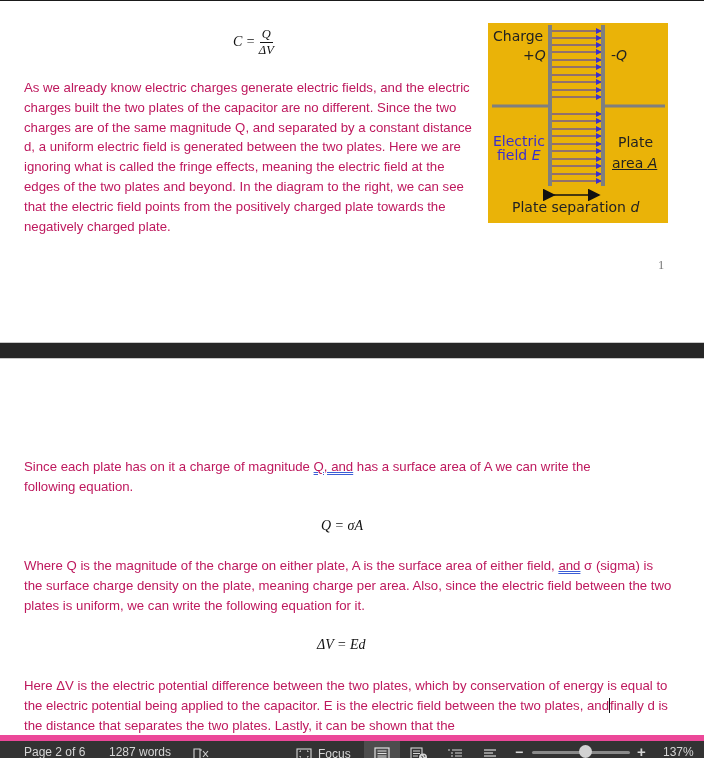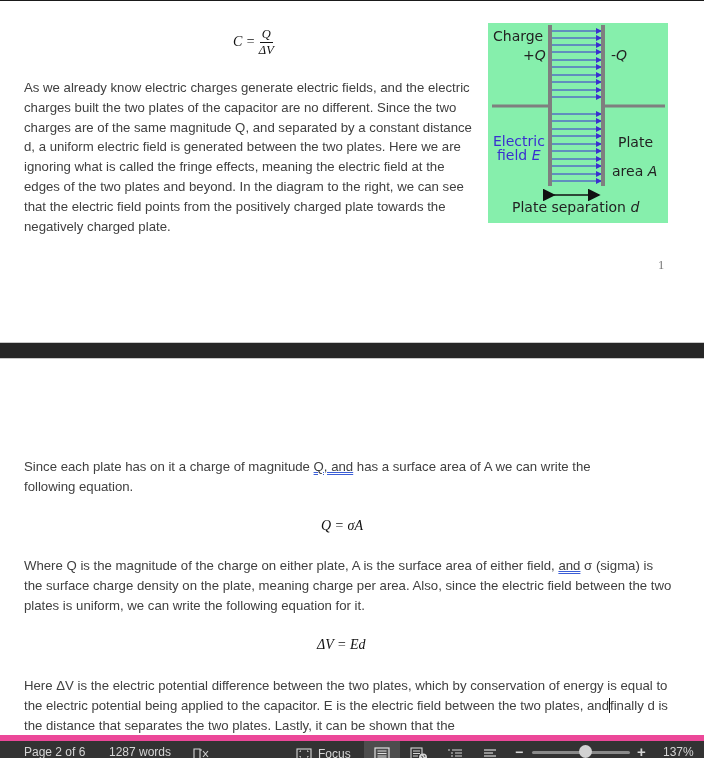--- a/index.html
+++ b/index.html
@@ -11,35 +11,35 @@
   .top-rule { position: absolute; left: 0; top: 0; width: 704px; height: 1px; background: #1a1a1a; }
   .page { position: absolute; left: 0; width: 704px; background: #ffffff; }
   .page1 { top: 1px; height: 341px; }
   .page2 { top: 359px; height: 376px; overflow: hidden; }
   .page-gap {
     position: absolute; left: 0; top: 342px; width: 704px; height: 17px;
     background: #262626; border-top: 1px solid #c8c8c8; border-bottom: 1px solid #c8c8c8; box-sizing: border-box;
   }
   .body-text {
     position: absolute; font-family: "Liberation Sans", sans-serif;
-    font-size: 13.2px; line-height: 19.8px; color: #404040; margin: 0;
+    font-size: 13.2px; line-height: 19.8px; color: #be185d; margin: 0;
   }
   .eq {
     position: absolute; font-family: "Liberation Serif", serif; font-style: italic;
     font-size: 14px; color: #111111; white-space: nowrap;
   }
   .frac { display: inline-flex; flex-direction: column; align-items: center; vertical-align: middle; font-size: 12.5px; line-height: 13px; }
   .frac .num { padding: 0 2px 1px; border-bottom: 1px solid #111; }
   .frac .den { padding-top: 1px; }
   .squiggle { text-decoration: underline; text-decoration-style: double; text-decoration-color: #3b5ed6; }
   .page-number { position: absolute; left: 658px; top: 257px; font-size: 12.5px; color: #777777; font-family: "Liberation Serif", serif; }
   .caret { display: inline-block; width: 1px; height: 15px; background: #111; vertical-align: -3px; }
 
   
-  .diagram { position: absolute; left: 488px; top: 22px; width: 180px; height: 200px; background: #86efac; font-family: "DejaVu Sans", sans-serif; }
+  .diagram { position: absolute; left: 488px; top: 22px; width: 180px; height: 200px; background: #eab308; font-family: "DejaVu Sans", sans-serif; }
   .diagram .lbl { position: absolute; font-size: 14px; color: #222; white-space: nowrap; }
   .diagram .lbl.blue { color: #3a2fd0; }
   .diagram i { font-style: italic; }
 
   
   .statusbar {
     position: absolute; left: 0; top: 735px; width: 704px; height: 23px;
     background: #333333; border-top: 6px solid #ec4899; box-sizing: border-box;
     color: #d6d6d6; font-family: "Liberation Sans", sans-serif; font-size: 12px;
   }
@@ -106,21 +106,21 @@
       <rect x="113" y="2" width="4" height="161" fill="#7f7f7f"></rect>
 
       <line x1="66" y1="172" x2="111" y2="172" stroke="#111" stroke-width="1.6" marker-end="url(#ab)" marker-start="url(#ab)"></line>
     </svg>
     <span class="lbl" style="left:5px; top:5px;">Charge</span>
     <span class="lbl" style="left:35px; top:24px;"><span>+</span><i>Q</i></span>
     <span class="lbl" style="left:123px; top:24px;"><span>-</span><i>Q</i></span>
     <span class="lbl blue" style="left:5px; top:110px;">Electric</span>
     <span class="lbl blue" style="left:9px; top:124px;"><span>field </span><i>E</i></span>
     <span class="lbl" style="left:130px; top:111px;">Plate</span>
-    <span class="lbl" style="left:124px; top:140px;"><span>area </span><i>A</i></span>
+    <span class="lbl" style="left:124px; top:132px;text-decoration:underline;"><span>area </span><i>A</i></span>
     <span class="lbl" style="left:24px; top:176px;"><span>Plate separation </span><i>d</i></span>
   </div>
 
   <span class="page-number">1</span>
 </div>
 
 <div class="page-gap"></div>
 
 <div class="page page2">
   <p class="body-text" style="left:24px; top:98px; width:610px;">

